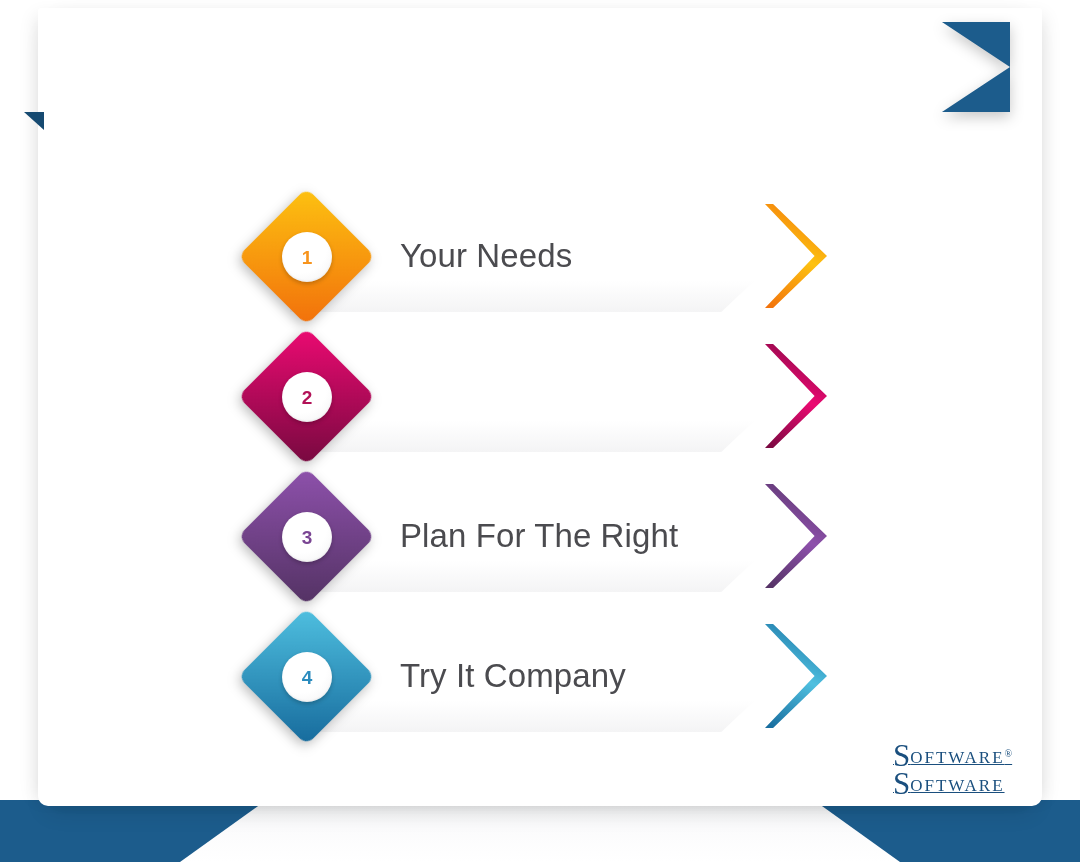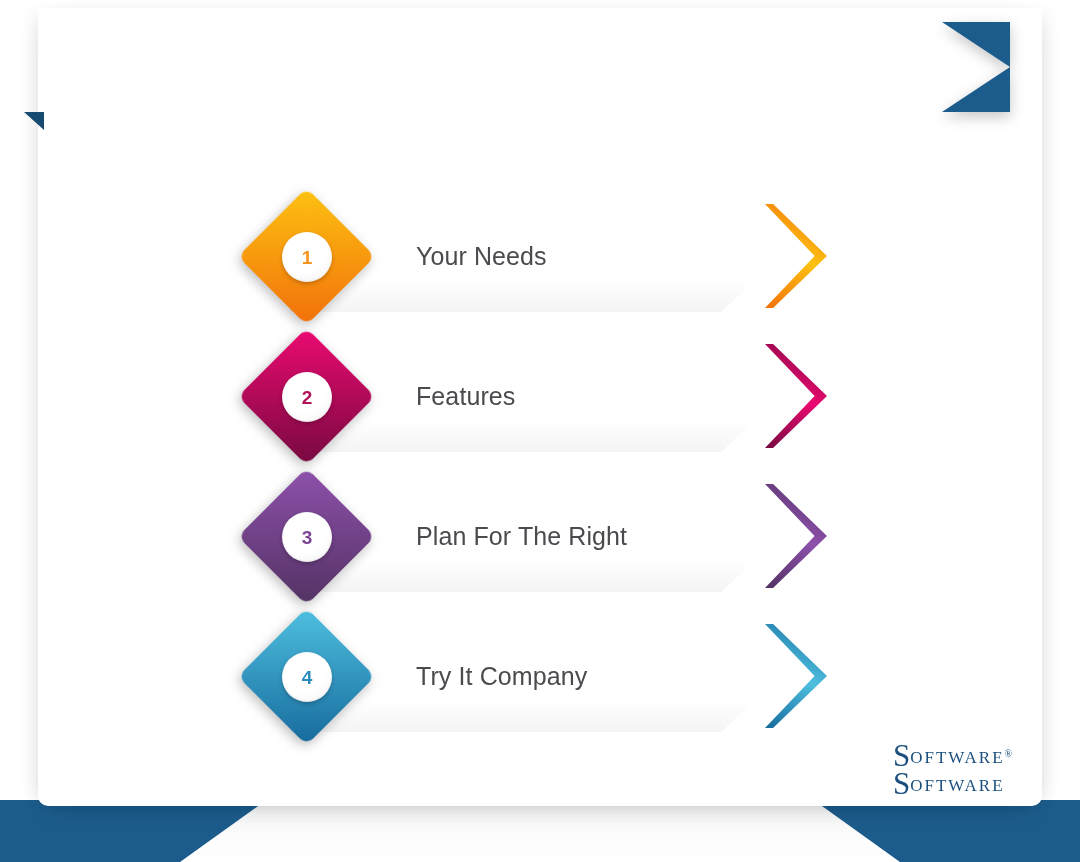--- a/index.html
+++ b/index.html
@@ -121,25 +121,25 @@
     top: 14px;
     width: 490px;
     height: 112px;
     background: linear-gradient(180deg, #ffffff 0%, #ffffff 72%, #f4f4f5 100%);
     clip-path: polygon(0 0, 88% 0, 100% 50%, 88% 100%, 0 100%);
     filter: drop-shadow(2px 4px 5px rgba(0,0,0,0.16));
   }
 
   .plate-label {
     position: absolute;
-    left: 416px;
+    left: 400px;
     top: 14px;
     height: 112px;
     line-height: 112px;
-    font-size: 25px;
+    font-size: 33px;
     color: #4b4b4f;
     font-weight: normal;
     letter-spacing: 0.1px;
     white-space: nowrap;
   }
 
   
   .diamond {
     position: absolute;
     left: 258px;
@@ -239,21 +239,20 @@
       <div class="plate-label">Your Needs</div>
     </div>
 
     <div class="step-row">
       <div class="plate"></div>
       <div class="chevron" style="background: linear-gradient(205deg, rgb(118, 9, 63) 0%, rgb(236, 10, 114) 50%, rgb(118, 9, 63) 100%);"></div>
       <div class="diamond" style="background: linear-gradient(135deg, rgb(236, 10, 114) 0%, rgb(118, 9, 63) 100%);"></div>
       <div class="numbubble">
         <span style="color: rgb(178, 18, 87);">2</span>
       </div>
-      <div class="plate-label">Features</div>
     </div>
 
     <div class="step-row">
       <div class="plate"></div>
       <div class="chevron" style="background: linear-gradient(205deg, rgb(83, 50, 99) 0%, rgb(142, 81, 172) 50%, rgb(83, 50, 99) 100%);"></div>
       <div class="diamond" style="background: linear-gradient(135deg, rgb(142, 81, 172) 0%, rgb(83, 50, 99) 100%);"></div>
       <div class="numbubble">
         <span style="color: rgb(122, 69, 147);">3</span>
       </div>
       <div class="plate-label">Plan For The Right</div>
@@ -264,21 +263,21 @@
       <div class="chevron" style="background: linear-gradient(205deg, rgb(22, 106, 156) 0%, rgb(79, 192, 224) 50%, rgb(22, 106, 156) 100%);"></div>
       <div class="diamond" style="background: linear-gradient(135deg, rgb(79, 192, 224) 0%, rgb(22, 106, 156) 100%);"></div>
       <div class="numbubble">
         <span style="color: rgb(43, 140, 190);">4</span>
       </div>
       <div class="plate-label">Try It Company</div>
     </div>
 
   </div>
 
-  <div class="logo" style="color: rgb(26, 79, 126);">
+  <div class="logo" style="color: rgb(26, 79, 126); text-decoration: underline;">
     <div class="logo-line">
       <span class="logo-cap">S</span><span class="logo-rest">OFTWARE</span><span class="logo-reg">®</span>
     </div>
     <div class="logo-line">
       <span class="logo-cap">S</span><span class="logo-rest">OFTWARE</span>
     </div>
   </div>
 
 </div>
 

